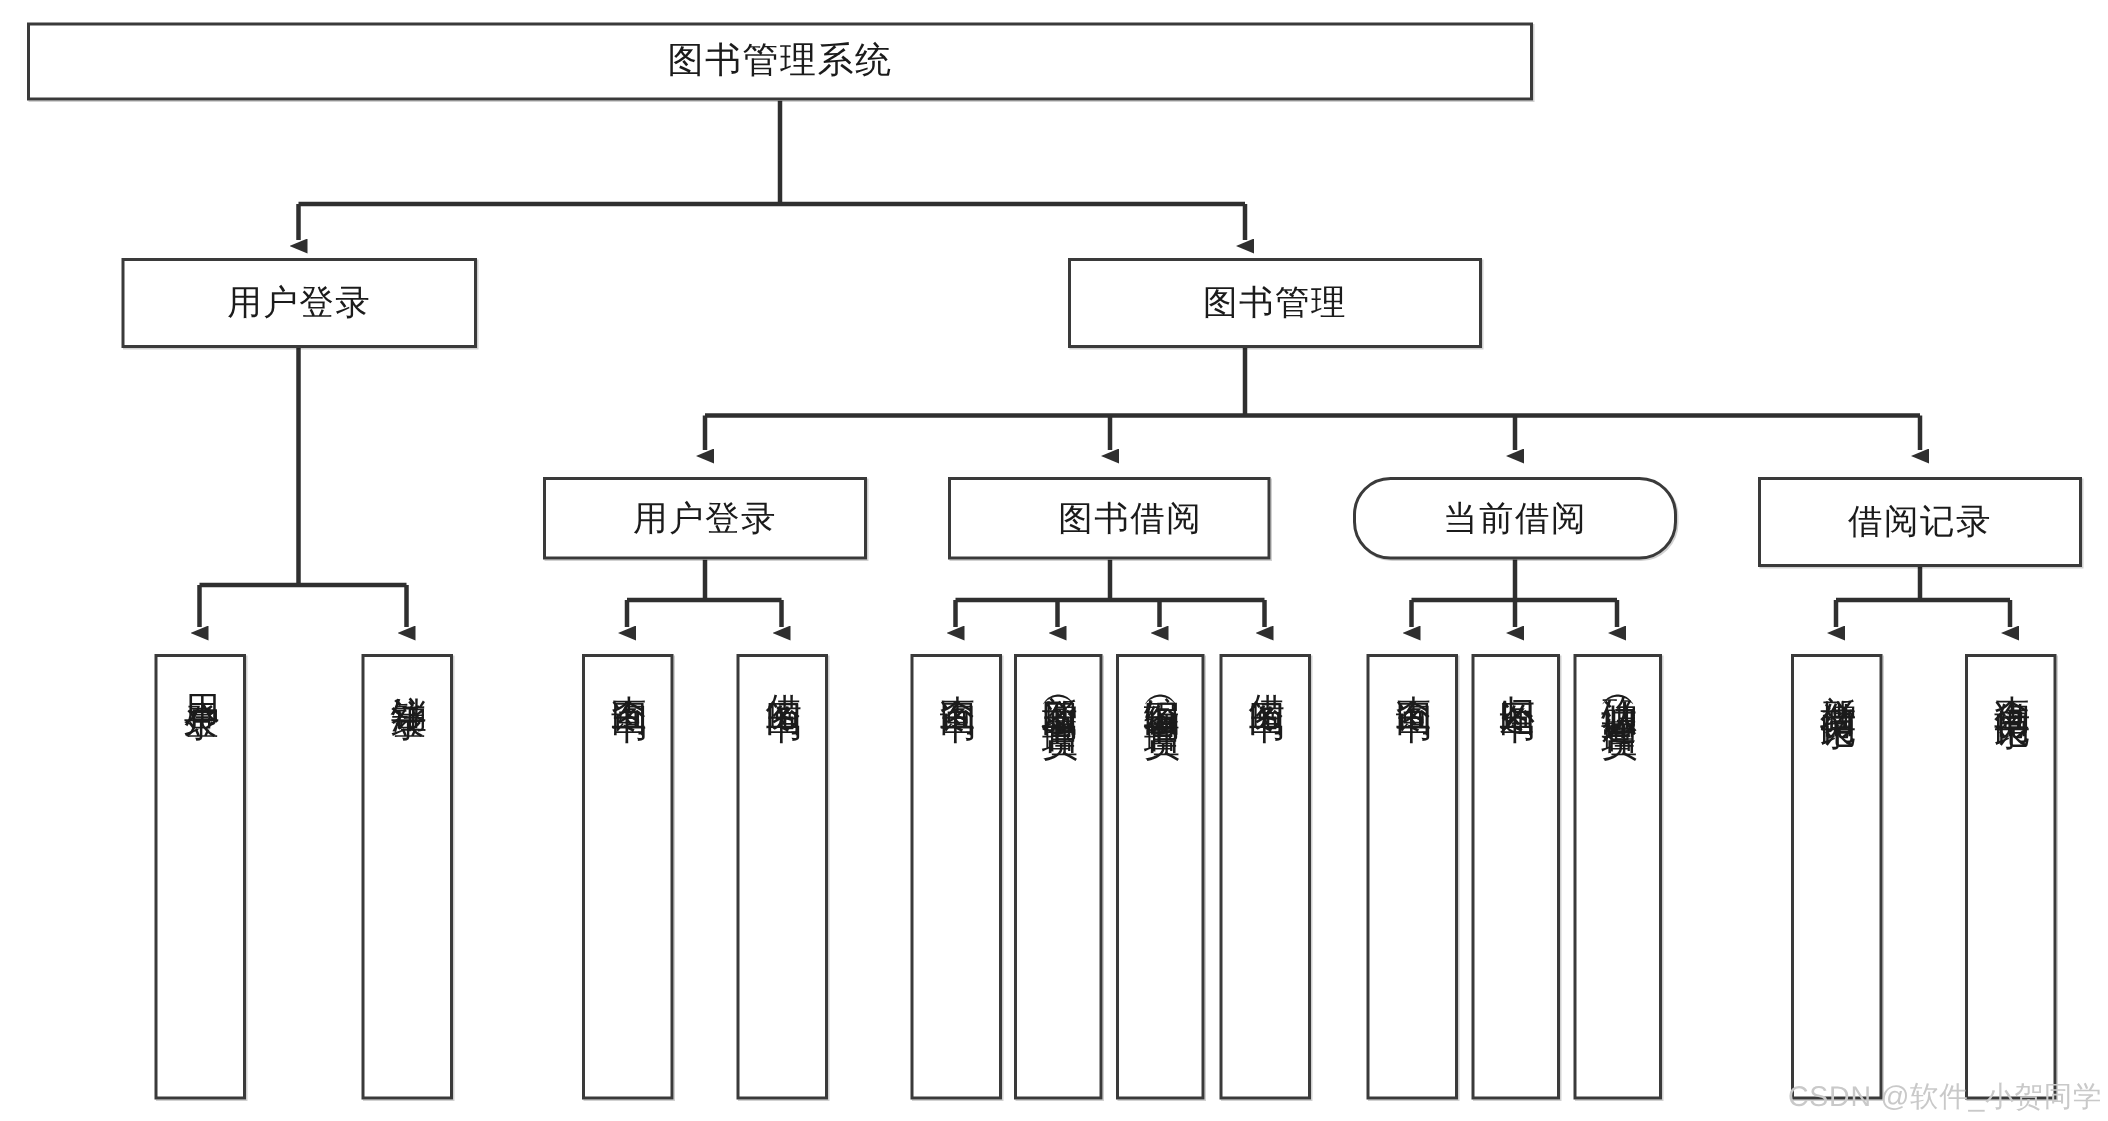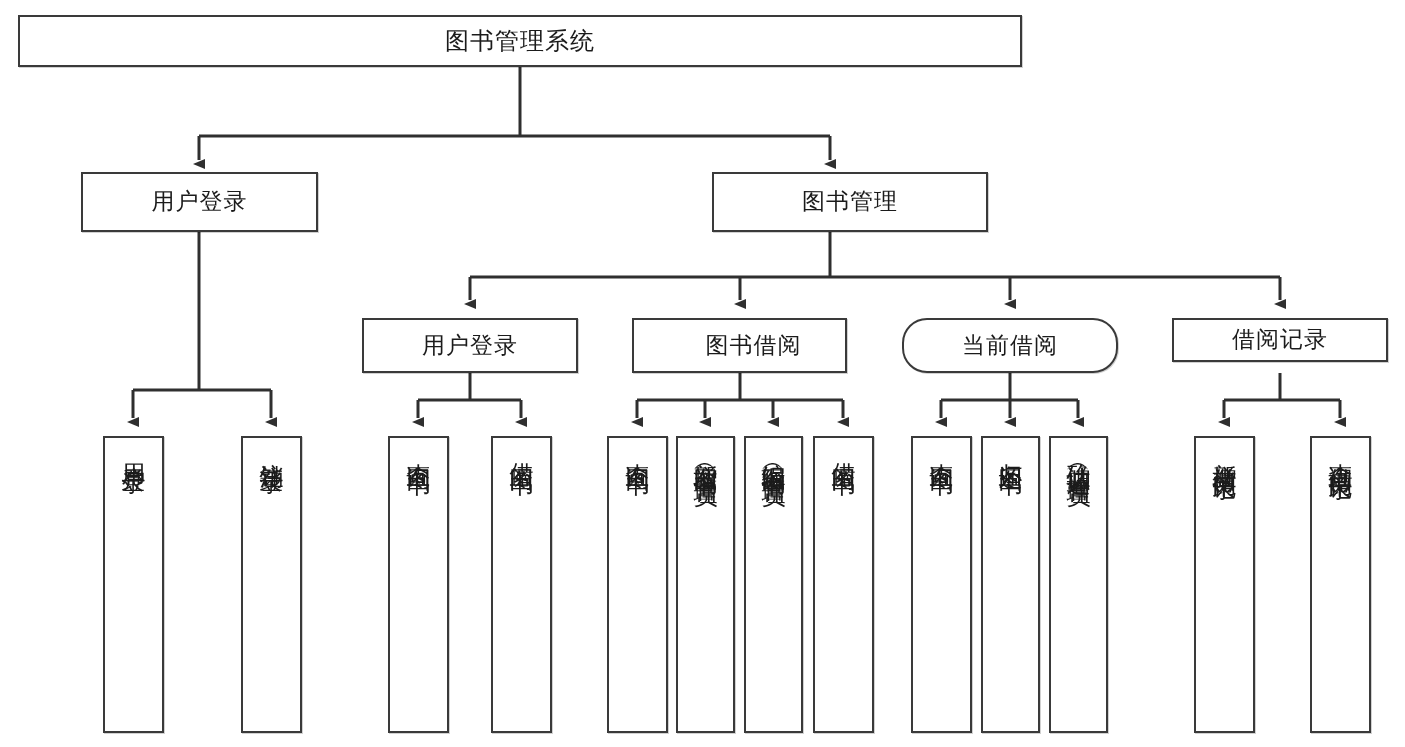--- a/index.html
+++ b/index.html
@@ -143,21 +143,21 @@
 
   <div class="node h" style="left:362px; top:318px; width:216px; height:55px;">
     <span class="lbl">用户登录</span>
   </div>
   <div class="node h" style="left:632px; top:318px; width:215px; height:55px;padding-left:28px;">
     <span class="lbl">图书借阅</span>
   </div>
   <div class="node h" style="left:902px; top:318px; width:216px; height:55px;border-radius:25px;">
     <span class="lbl">当前借阅</span>
   </div>
-  <div class="node h" style="left:1172px; top:318px; width:216px; height:44px;">
+  <div class="node h" style="left:1172px; top:318px; width:216px; height:60px;">
     <span class="lbl">借阅记录</span>
   </div>
 
   <div class="node v" style="left:103px; top:436px; width:61px; height:297px;">
     <span class="lbl">用户登录</span>
   </div>
   <div class="node v" style="left:241px; top:436px; width:61px; height:297px;">
     <span class="lbl">注销登录</span>
   </div>
 
@@ -191,14 +191,15 @@
     <span class="lbl">确认归还（管理员）</span>
   </div>
 
   <div class="node v" style="left:1194px; top:436px; width:61px; height:297px;">
     <span class="lbl">新增借阅记录</span>
   </div>
   <div class="node v" style="left:1310px; top:436px; width:61px; height:297px;">
     <span class="lbl">查询借阅记录</span>
   </div>
 
+  <div class="watermark" style="left:1192px; top:718px;">CSDN @软件_小贺同学</div>
 
 </div>
 
 </body></html>

